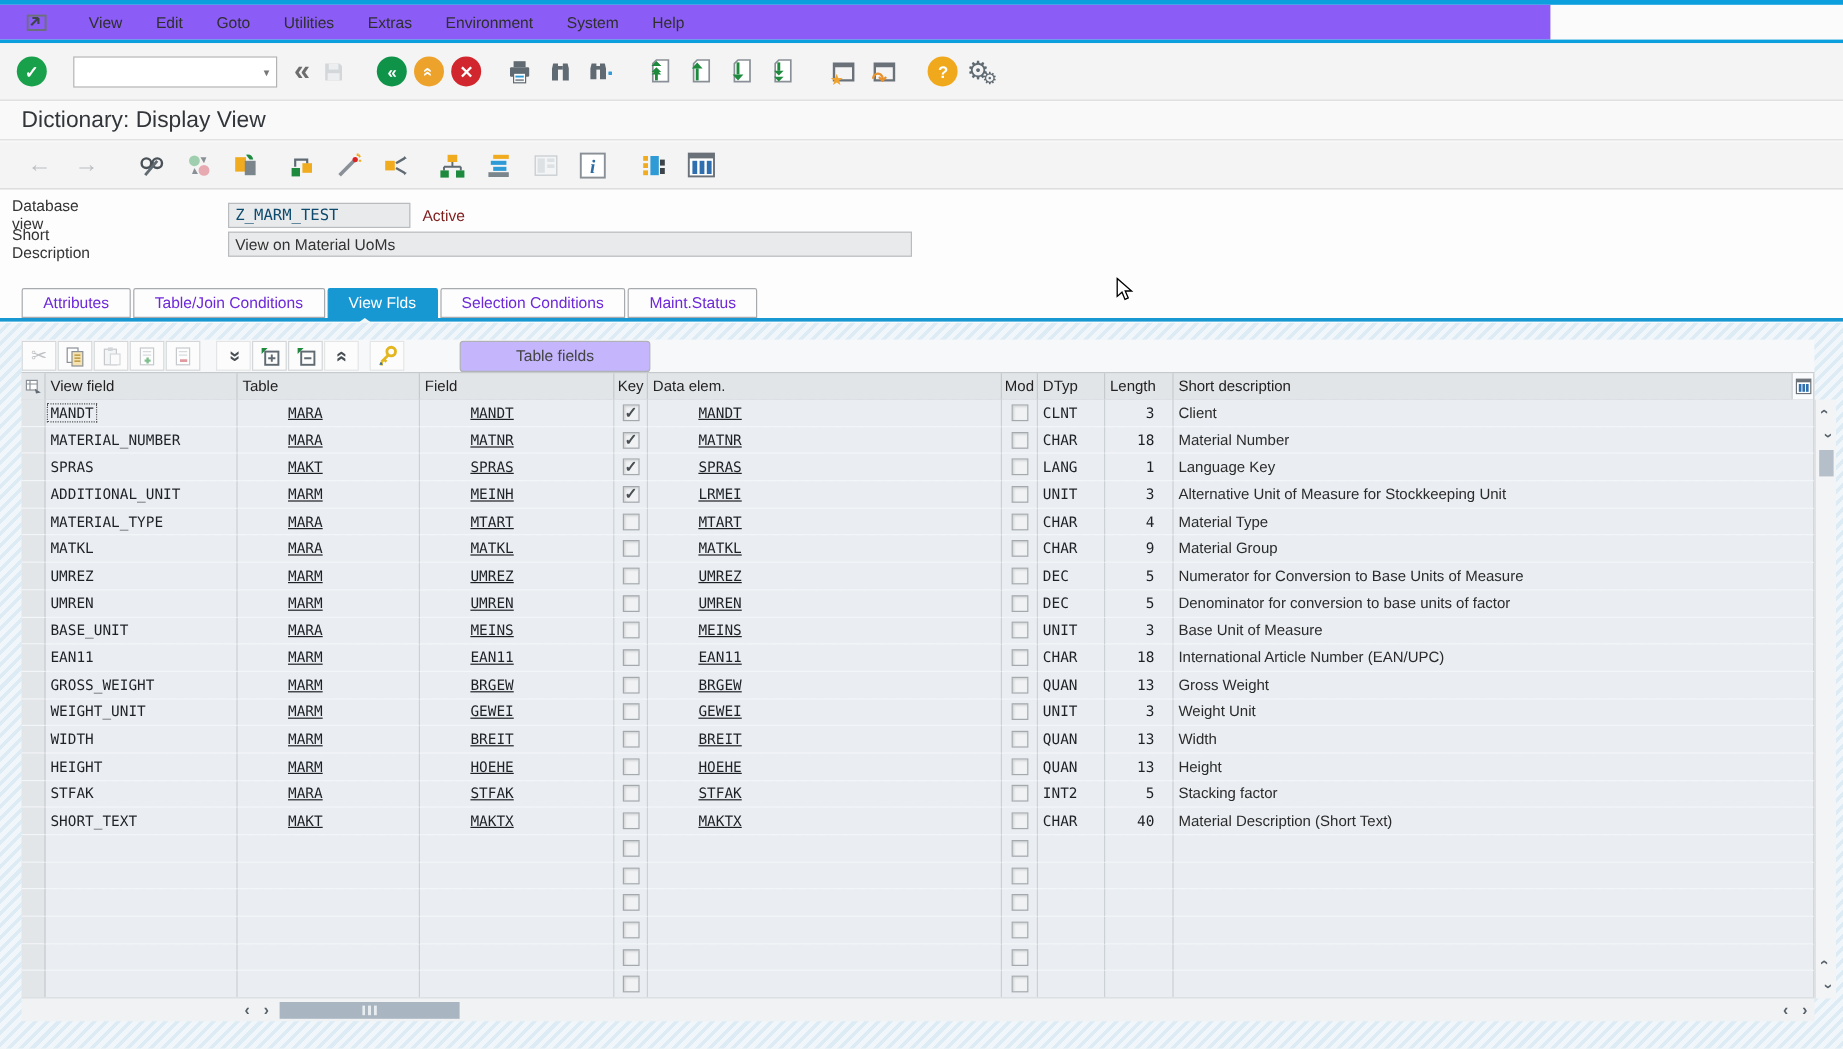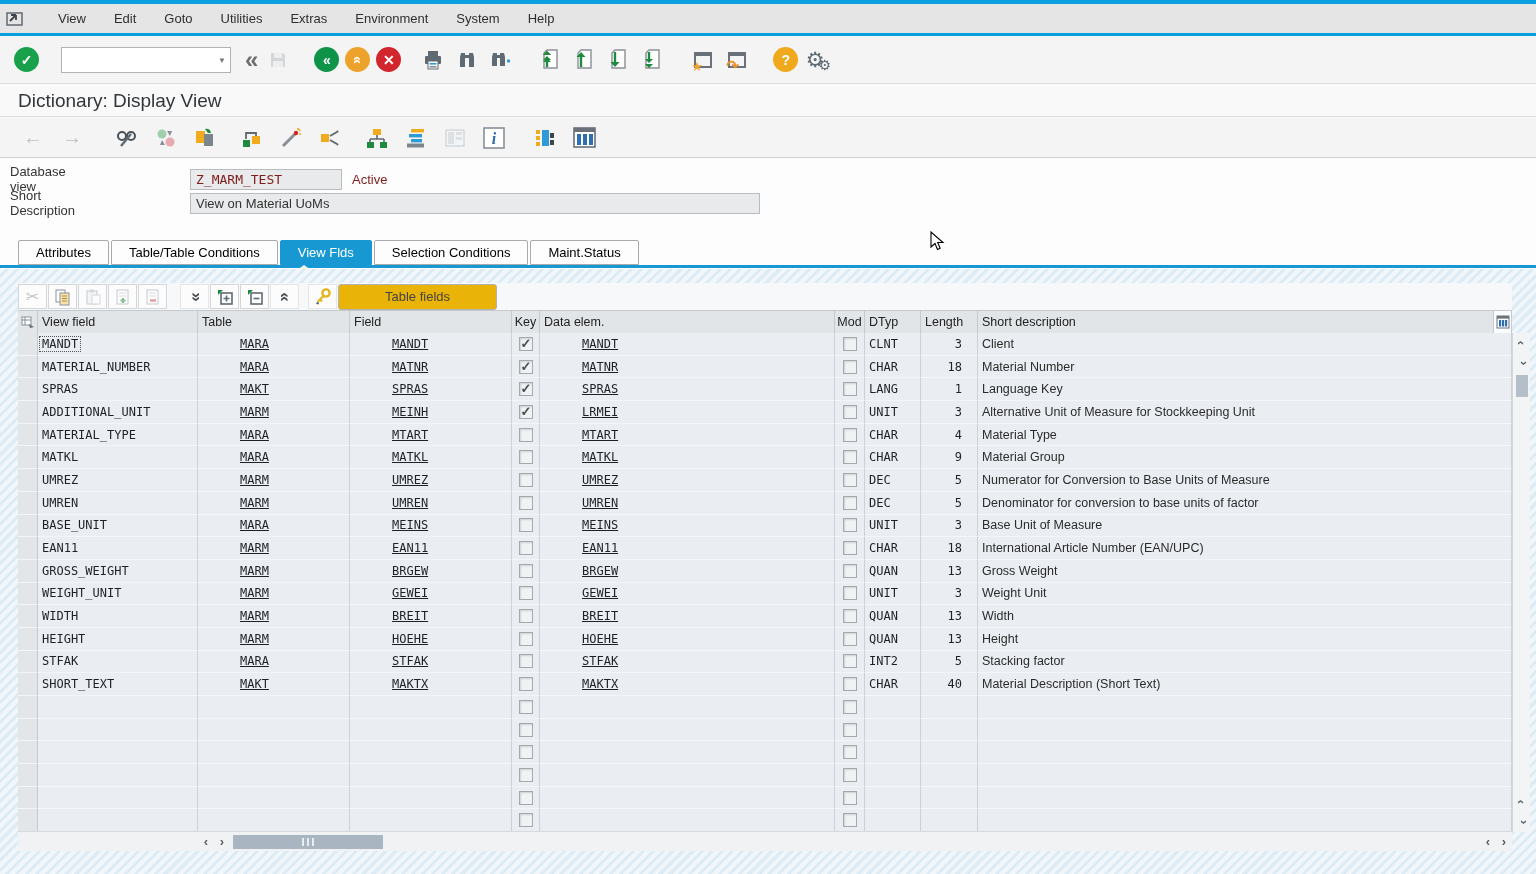--- a/index.html
+++ b/index.html
@@ -1,22 +1,22 @@
 <!DOCTYPE html>
 <html><head>
 <meta charset="utf-8">
 <style>
   html,body{margin:0;padding:0;background:#e7eef4;}
   *{box-sizing:border-box;}
   .screen{position:relative;width:1536px;height:874px;overflow:hidden;
     font-family:"Liberation Sans",sans-serif;color:#333;background:#fbfbfb;}
   
   .topline{position:absolute;left:0;top:0;width:1536px;height:4px;background:#0b9fdd;}
-  .menubar{position:absolute;left:0;top:4px;width:1536px;height:29px;background:#e5e5e5;
-    display:flex;align-items:center;padding-left:6px;}
+  .menubar{position:absolute;left:0;top:4px;width:1292px;height:29px;background:#8b5cf6;
+    display:flex;align-items:center;padding-left:22px;}
   .sap-menu-ic{width:20px;height:16px;margin-right:18px;}
   .menu-item{font-size:13px;color:#2f2f2f;padding:0 14px;cursor:default;}
   .menublue{position:absolute;left:0;top:33px;width:1536px;height:3px;background:#0b9fdd;}
   
   .toolbar{position:absolute;left:0;top:36px;width:1536px;height:48px;background:#f4f4f4;
     border-bottom:1px solid #dadada;display:flex;align-items:center;padding-left:14px;gap:6px;}
   .tbtn{display:flex;align-items:center;justify-content:center;width:28px;height:30px;}
   .circle{width:25px;height:25px;border-radius:50%;display:flex;align-items:center;justify-content:center;
     color:#fff;font-weight:bold;font-size:14px;line-height:1;}
   .c-green{background:#18a04b;}
@@ -40,43 +40,43 @@
   .apptoolbar{position:absolute;left:0;top:118px;width:1536px;height:40px;background:#f4f4f4;
     border-bottom:1px solid #cfcfcf;display:flex;align-items:center;padding-left:20px;gap:13px;}
   .abtn{display:flex;align-items:center;justify-content:center;width:26px;height:26px;}
   .nav-arrow{font-size:20px;color:#bcc0c3;font-weight:bold;}
   
   .formarea{position:absolute;left:0;top:158px;width:1536px;height:78px;background:#fdfdfd;}
   .frow{position:absolute;left:0;height:22px;display:flex;align-items:center;}
   .flabel{position:absolute;left:10px;font-size:13px;color:#333;}
   .ffield{position:absolute;height:21px;background:#e9eaeb;border:1px solid #b9bcbf;
     display:flex;align-items:center;padding-left:5px;font-size:13px;}
-  .fval-mono{font-family:"DejaVu Sans Mono",monospace;color:#7f1d1d;font-size:13px;}
+  .fval-mono{font-family:"DejaVu Sans Mono",monospace;color:#0c4a6e;font-size:13px;}
   .factive{position:absolute;left:352px;font-size:13px;color:#7f1d1d;}
   
   .tabstrip{position:absolute;left:0;top:236px;width:1536px;height:33px;background:#fdfdfd;}
   .tabs{position:absolute;left:18px;top:4px;display:flex;gap:2px;}
   .tab{height:25px;line-height:23px;padding:0 17px;background:#fdfdfd;border:1px solid #a8abae;
-    font-size:13px;color:#000000;border-radius:2px 2px 0 0;cursor:default;white-space:nowrap;}
+    font-size:13px;color:#6d28d9;border-radius:2px 2px 0 0;cursor:default;white-space:nowrap;}
   .tab.active{background:#1798d3;border-color:#1798d3;color:#fff;}
   .tabline{position:absolute;left:0;top:29px;width:1536px;height:3px;background:#1798d3;}
   .notch{position:absolute;left:297px;top:29px;width:0;height:0;
     border-left:7px solid transparent;border-right:7px solid transparent;border-bottom:5px solid #f2f7fa;}
   
   .content{position:absolute;left:0;top:269px;width:1536px;height:605px;
     background:repeating-linear-gradient(135deg,#f0f6fa 0px,#f0f6fa 4px,#dcebf4 4px,#dcebf4 7px);}
   .ttoolbar{position:absolute;left:18px;top:14px;width:1494px;height:27px;background:#f7f8f9;
     display:flex;align-items:center;gap:1px;}
   .gbtn{width:29px;height:25px;background:#fcfcfc;border:1px solid #d4d7d9;
     display:flex;align-items:center;justify-content:center;}
   .gbtn.flat{border-color:#e3e5e7;}
   .dis{color:#bfc3c6;}
   .scis{font-size:16px;}
   .chev2{font-size:17px;color:#474f55;font-weight:bold;}
-  .tf-btn{width:159px;height:26px;background:#eab308;border:1px solid #b0b3b6;
+  .tf-btn{margin-left:45px;width:159px;height:26px;background:#c4b5fd;border:1px solid #b0b3b6;
     border-radius:3px;font-size:13px;color:#444;display:flex;align-items:center;justify-content:center;}
   
   .thead{position:absolute;left:18px;top:41px;width:1494px;height:23px;background:#e2e5e8;display:flex;
     border-top:1px solid #c6cacd;}
   .hcell{border-right:1px solid #c6cacd;border-bottom:1px solid #b9bdc1;font-size:12.5px;color:#222;
     display:flex;align-items:center;padding:0 4px;height:23px;white-space:nowrap;overflow:hidden;}
   .tbody{position:absolute;left:18px;top:64px;width:1494px;}
   .row{display:flex;height:22.7px;background:#eaeef2;}
   .cell{border-right:1px solid #ccd1d5;border-bottom:1px solid #f3f6f8;display:flex;align-items:center;
     padding:0 4px;height:22.7px;overflow:hidden;white-space:nowrap;}
@@ -351,21 +351,21 @@
       <span class="flabel">Short Description</span>
       <span class="ffield" style="left:190px;width:570px;">
         <span style="color:#333;">View on Material UoMs</span>
       </span>
     </div>
   </div>
 
   <div class="tabstrip">
     <div class="tabs">
         <div class="tab">Attributes</div>
-        <div class="tab">Table/Table Conditions</div>
+        <div class="tab">Table/Join Conditions</div>
         <div class="tab active">View Flds</div>
         <div class="tab">Selection Conditions</div>
         <div class="tab">Maint.Status</div>
       </div>
     <div class="tabline"></div>
     <div class="notch"></div>
   </div>
 
   <div class="content">
 

